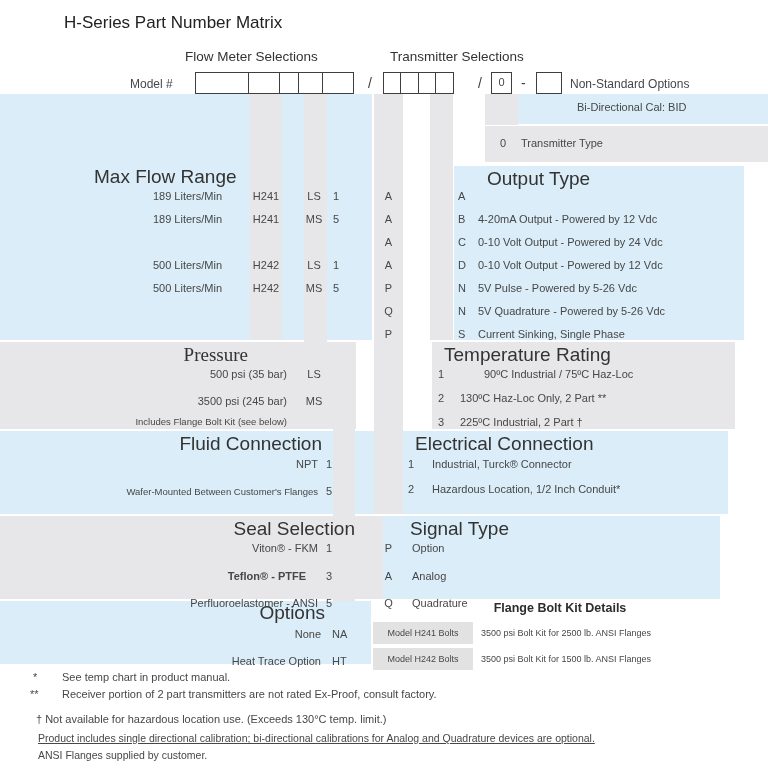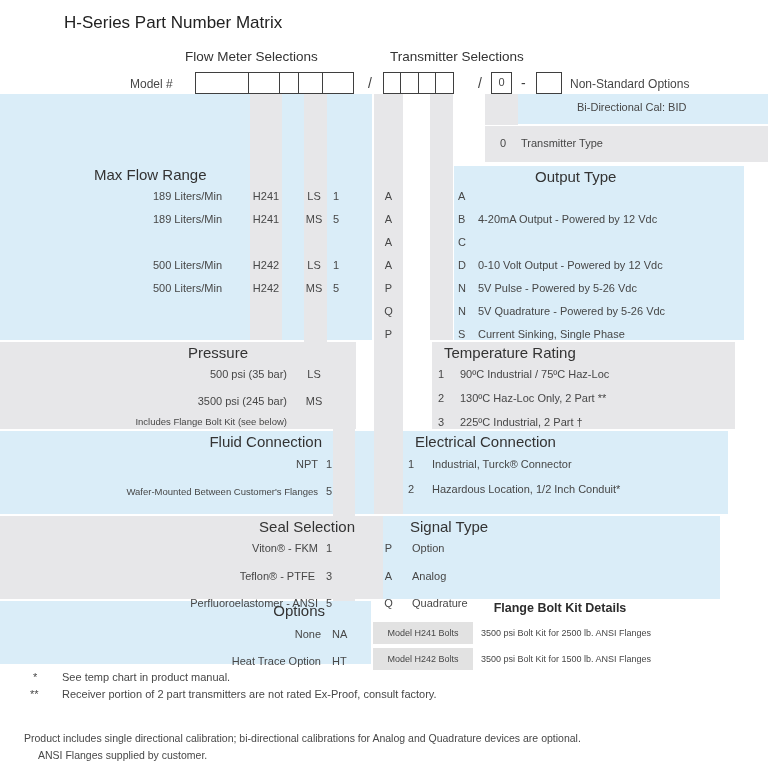--- a/index.html
+++ b/index.html
@@ -1,20 +1,20 @@
 <!DOCTYPE html>
 <html><head>
 <meta charset="utf-8">
 <style>
   html,body{margin:0;padding:0;background:#fff;}
   #page{position:relative;width:768px;height:768px;background:#ffffff;overflow:hidden;
         font-family:"Liberation Sans","DejaVu Sans",sans-serif;color:#474747;}
   .abs{position:absolute;}
   .blk{position:absolute;}
-  .h{font-size:15px;color:#333;white-space:nowrap;}
+  .h{font-size:19px;color:#333;white-space:nowrap;}
   .t{font-size:11px;color:#474747;white-space:nowrap;line-height:14px;}
   .s{font-size:9.5px;color:#474747;white-space:nowrap;}
   .r{text-align:right;}
   .c{text-align:center;}
   .boxrow{position:absolute;display:flex;}
   .cell{box-sizing:border-box;height:22px;background:#fff;border:1.6px solid #3f3f3f;margin-left:-1.6px;}
   .cell:first-child{margin-left:0;}
   .slash{font-size:14px;color:#3f3f3f;}
   .title{font-size:17px;color:#222;white-space:nowrap;}
   .grp{font-size:13.5px;color:#333;white-space:nowrap;}
@@ -96,74 +96,75 @@
   <div class="abs t r" style="left:60px;top:258px;width:162px;">500 Liters/Min</div>
   <div class="abs t c" style="left:248px;top:258px;width:36px;">H242</div>
   <div class="abs t c" style="left:301px;top:258px;width:26px;">LS</div>
   <div class="abs t c" style="left:329px;top:258px;width:14px;">1</div>
 
   <div class="abs t r" style="left:60px;top:281px;width:162px;">500 Liters/Min</div>
   <div class="abs t c" style="left:248px;top:281px;width:36px;">H242</div>
   <div class="abs t c" style="left:301px;top:281px;width:26px;">MS</div>
   <div class="abs t c" style="left:329px;top:281px;width:14px;">5</div>
 
-  <div class="abs h" style="left:487px;top:168px;margin-left:48px;">Output Type</div>
+  <div class="abs h" style="left:487px;top:168px;">Output Type</div>
 
   <div class="abs t c" style="left:374px;top:189px;width:29px;">A</div>
   <div class="abs t c" style="left:374px;top:212px;width:29px;">A</div>
   <div class="abs t c" style="left:374px;top:235px;width:29px;">A</div>
   <div class="abs t c" style="left:374px;top:258px;width:29px;">A</div>
   <div class="abs t c" style="left:374px;top:281px;width:29px;">P</div>
   <div class="abs t c" style="left:374px;top:304px;width:29px;">Q</div>
   <div class="abs t c" style="left:374px;top:327px;width:29px;">P</div>
 
   <div class="abs t" style="left:458px;top:189px;">A</div>
   <div class="abs t" style="left:458px;top:212px;">B</div>
   <div class="abs t" style="left:478px;top:212px;">4-20mA Output - Powered by 12 Vdc</div>
   <div class="abs t" style="left:458px;top:235px;">C</div>
+  <div class="abs t" style="left:478px;top:235px;">0-10 Volt Output - Powered by 24 Vdc</div>
   <div class="abs t" style="left:458px;top:258px;">D</div>
   <div class="abs t" style="left:478px;top:258px;">0-10 Volt Output - Powered by 12 Vdc</div>
   <div class="abs t" style="left:458px;top:281px;">N</div>
   <div class="abs t" style="left:478px;top:281px;">5V Pulse - Powered by 5-26 Vdc</div>
   <div class="abs t" style="left:458px;top:304px;">N</div>
   <div class="abs t" style="left:478px;top:304px;">5V Quadrature - Powered by 5-26 Vdc</div>
   <div class="abs t" style="left:458px;top:327px;">S</div>
   <div class="abs t" style="left:478px;top:327px;">Current Sinking, Single Phase</div>
 
-  <div class="abs h r" style="left:98px;top:344px;width:150px;">Pressure</div>
+  <div class="abs h r" style="left:98px;top:344px;width:150px;font-family:Liberation Serif, serif;">Pressure</div>
   <div class="abs t r" style="left:87px;top:367px;width:200px;">500 psi (35 bar)</div>
   <div class="abs t c" style="left:301px;top:367px;width:26px;">LS</div>
   <div class="abs t r" style="left:87px;top:394px;width:200px;">3500 psi (245 bar)</div>
   <div class="abs t c" style="left:301px;top:394px;width:26px;">MS</div>
   <div class="abs s r" style="left:87px;top:416px;width:200px;">Includes Flange Bolt Kit (see below)</div>
 
   <div class="abs h" style="left:444px;top:344px;">Temperature Rating</div>
   <div class="abs t" style="left:438px;top:367px;">1</div>
-  <div class="abs t" style="left:460px;top:367px;text-align:right;">90ºC Industrial / 75ºC Haz-Loc</div>
+  <div class="abs t" style="left:484px;top:367px;text-align:right;">90ºC Industrial / 75ºC Haz-Loc</div>
   <div class="abs t" style="left:438px;top:391px;">2</div>
   <div class="abs t" style="left:460px;top:391px;">130ºC Haz-Loc Only, 2 Part **</div>
   <div class="abs t" style="left:438px;top:415px;">3</div>
   <div class="abs t" style="left:460px;top:415px;">225ºC Industrial, 2 Part †</div>
 
   <div class="abs h r" style="left:120px;top:433px;width:202px;">Fluid Connection</div>
   <div class="abs t r" style="left:58px;top:457px;width:260px;">NPT</div>
   <div class="abs t c" style="left:322px;top:457px;width:14px;">1</div>
   <div class="abs s r" style="left:28px;top:486px;width:290px;">Wafer-Mounted Between Customer's Flanges</div>
   <div class="abs t c" style="left:322px;top:484px;width:14px;">5</div>
 
   <div class="abs h" style="left:415px;top:433px;">Electrical Connection</div>
   <div class="abs t" style="left:408px;top:457px;">1</div>
   <div class="abs t" style="left:432px;top:457px;">Industrial, Turck® Connector</div>
   <div class="abs t" style="left:408px;top:482px;">2</div>
   <div class="abs t" style="left:432px;top:482px;">Hazardous Location, 1/2 Inch Conduit*</div>
 
   <div class="abs h r" style="left:150px;top:518px;width:205px;">Seal Selection</div>
   <div class="abs t r" style="left:58px;top:541px;width:260px;">Viton® - FKM</div>
   <div class="abs t c" style="left:322px;top:541px;width:14px;">1</div>
-  <div class="abs t r" style="left:55px;top:569px;width:260px;">Teflon® - PTFE</div>
+  <div class="abs t r" style="left:46px;top:569px;width:260px;font-weight:bold;">Teflon® - PTFE</div>
   <div class="abs t c" style="left:322px;top:569px;width:14px;">3</div>
   <div class="abs t r" style="left:58px;top:596px;width:260px;">Perfluoroelastomer - ANSI</div>
   <div class="abs t c" style="left:322px;top:596px;width:14px;">5</div>
 
   <div class="abs h" style="left:410px;top:518px;">Signal Type</div>
   <div class="abs t c" style="left:374px;top:541px;width:29px;">P</div>
   <div class="abs t" style="left:412px;top:541px;">Option</div>
   <div class="abs t c" style="left:374px;top:569px;width:29px;">A</div>
   <div class="abs t" style="left:412px;top:569px;">Analog</div>
   <div class="abs t c" style="left:374px;top:596px;width:29px;">Q</div>
@@ -178,16 +179,17 @@
   <div class="abs c" style="left:380px;top:601px;width:360px;font-size:12.5px;font-weight:600;color:#2d2d2d;">Flange Bolt Kit Details</div>
   <div class="flangecell" style="left:373px;top:622px;">Model H241 Bolts</div>
   <div class="abs s" style="left:481px;top:628px;font-size:9px;">3500 psi Bolt Kit for 2500 lb. ANSI Flanges</div>
   <div class="flangecell" style="left:373px;top:648px;">Model H242 Bolts</div>
   <div class="abs s" style="left:481px;top:654px;font-size:9px;">3500 psi Bolt Kit for 1500 lb. ANSI Flanges</div>
 
   <div class="abs fn" style="left:33px;top:671px;">*</div>
   <div class="abs fn" style="left:62px;top:671px;">See temp chart in product manual.</div>
   <div class="abs fn" style="left:30px;top:688px;">**</div>
   <div class="abs fn" style="left:62px;top:688px;">Receiver portion of 2 part transmitters are not rated Ex-Proof, consult factory.</div>
-  <div class="abs fns" style="left:24px;top:732px;">Product includes single directional calibration; bi-directional calibrations for Analog and Quadrature devices are optional.</div>
+  <div class="abs fn" style="left:36px;top:713px;">† Not available for hazardous location use. (Exceeds 130°C temp. limit.)</div>
+  <div class="abs fns" style="left:38px;top:732px;text-decoration:underline;">Product includes single directional calibration; bi-directional calibrations for Analog and Quadrature devices are optional.</div>
   <div class="abs fns" style="left:38px;top:749px;">ANSI Flanges supplied by customer.</div>
 
 </div>
 
 </body></html>

